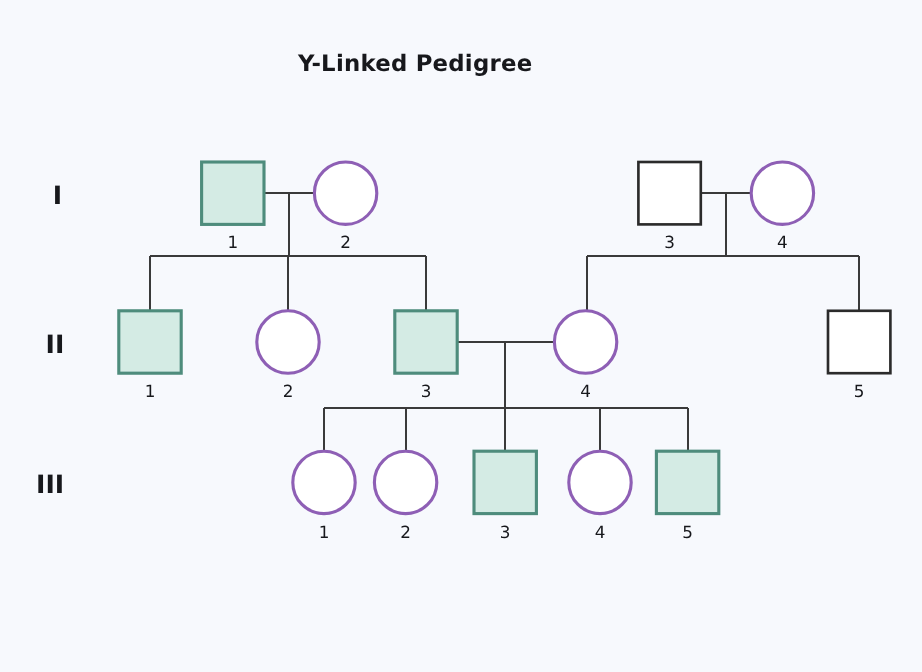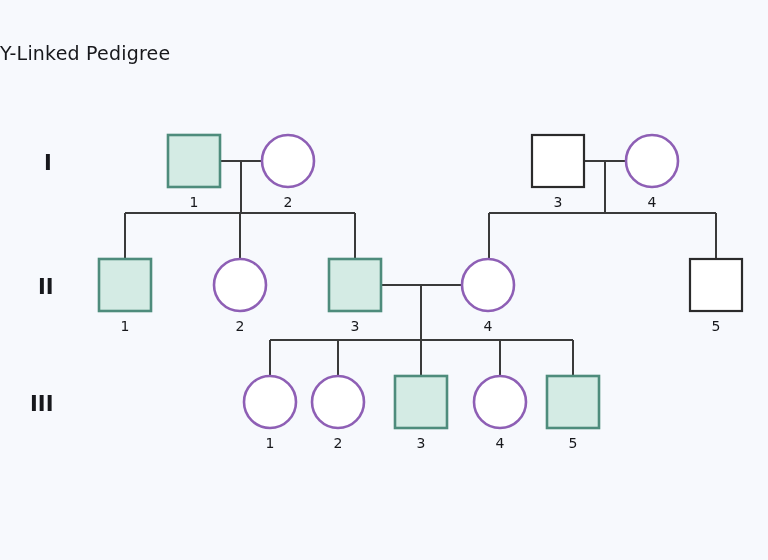--- a/index.html
+++ b/index.html
@@ -17,22 +17,23 @@
   #pedigree-root {
     position: relative;
     width: 768px;
     height: 560px;
   }
   .chart-title {
     position: absolute;
     top: 42px;
     left: 0;
     width: 692px;
+    text-align: center;
     font-size: 19px;
-    font-weight: normal;
+    font-weight: bold;
     color: #17181c;
     letter-spacing: 0.2px;
   }
   svg.pedigree-canvas {
     position: absolute;
     top: 0;
     left: 0;
     width: 768px;
     height: 560px;
     display: block;

